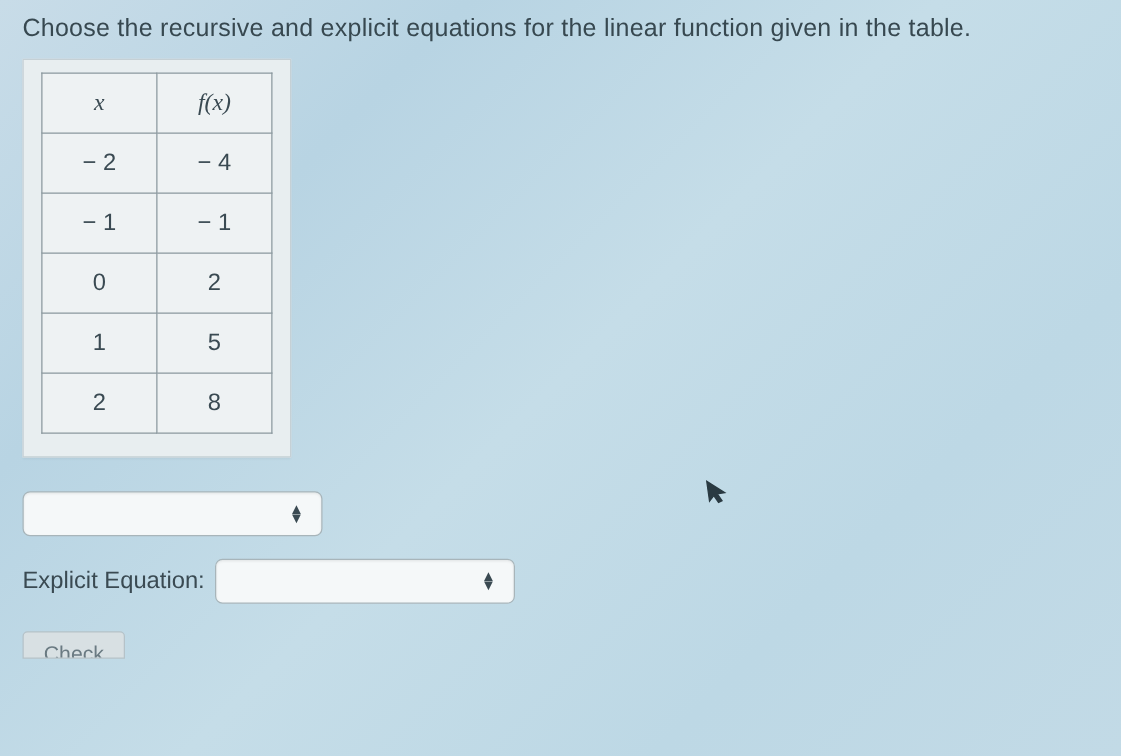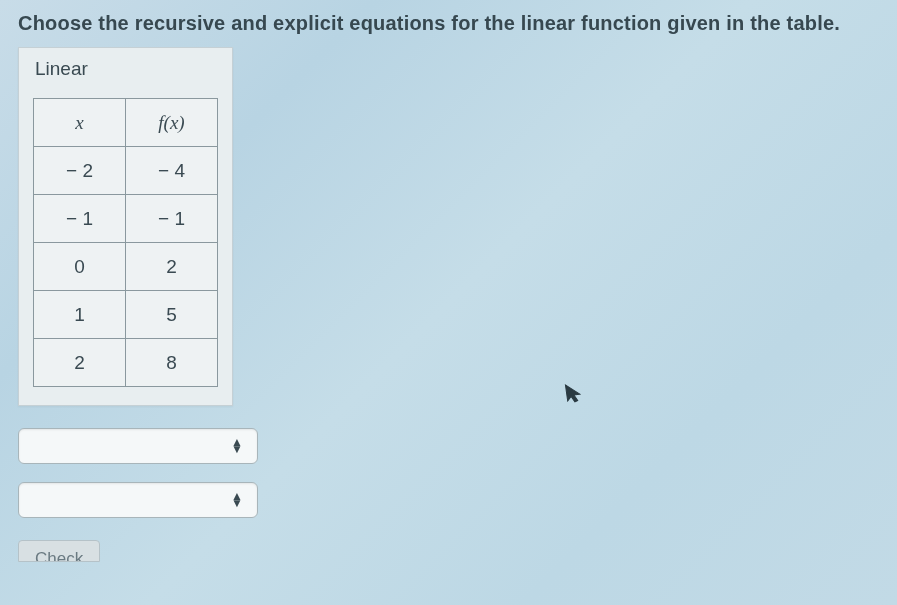--- a/index.html
+++ b/index.html
@@ -14,21 +14,21 @@
       font-family: Arial, Helvetica, sans-serif;
       color: #3a4a52;
       position: relative;
       overflow: hidden;
     }
     .page {
       padding: 12px 18px;
     }
     .prompt {
       font-size: 20px;
-      font-weight: bold;
+      font-weight: normal;
       color: #374850;
       margin-bottom: 12px;
       letter-spacing: 0.2px;
     }
     .linear-box {
       background: #e8eef0;
       border: 1px solid #c5d0d5;
       display: inline-block;
       padding: 10px 14px 18px 14px;
       box-shadow: 0 1px 2px rgba(0,0,0,0.05);
@@ -112,21 +112,20 @@
       pointer-events: none;
     }
   </style>
 </head>
 <body>
 
 <div class="page">
   <div class="prompt">Choose the recursive and explicit equations for the linear function given in the table.</div>
 
   <div class="linear-box">
-    <div class="linear-label">Linear</div>
     <table class="func-table">
       <tbody>
           <tr>
         <th>x</th>
         <th>f(x)</th>
       </tr>
       <tr>
         <td>− 2</td>
         <td>− 4</td>
       </tr>
@@ -154,20 +153,21 @@
     <div class="dropdown">
       <span></span>
       <span class="dropdown-arrows">
         <span>▲</span>
           <span>▼</span>
       </span>
     </div>
   </div>
 
   <div class="equation-row" style="margin-top:18px;">
+    <div class="equation-label">Explicit Equation:</div>
     <div class="dropdown">
       <span></span>
       <span class="dropdown-arrows">
         <span>▲</span>
           <span>▼</span>
       </span>
     </div>
   </div>
 
   <div class="check-btn">Check</div>

